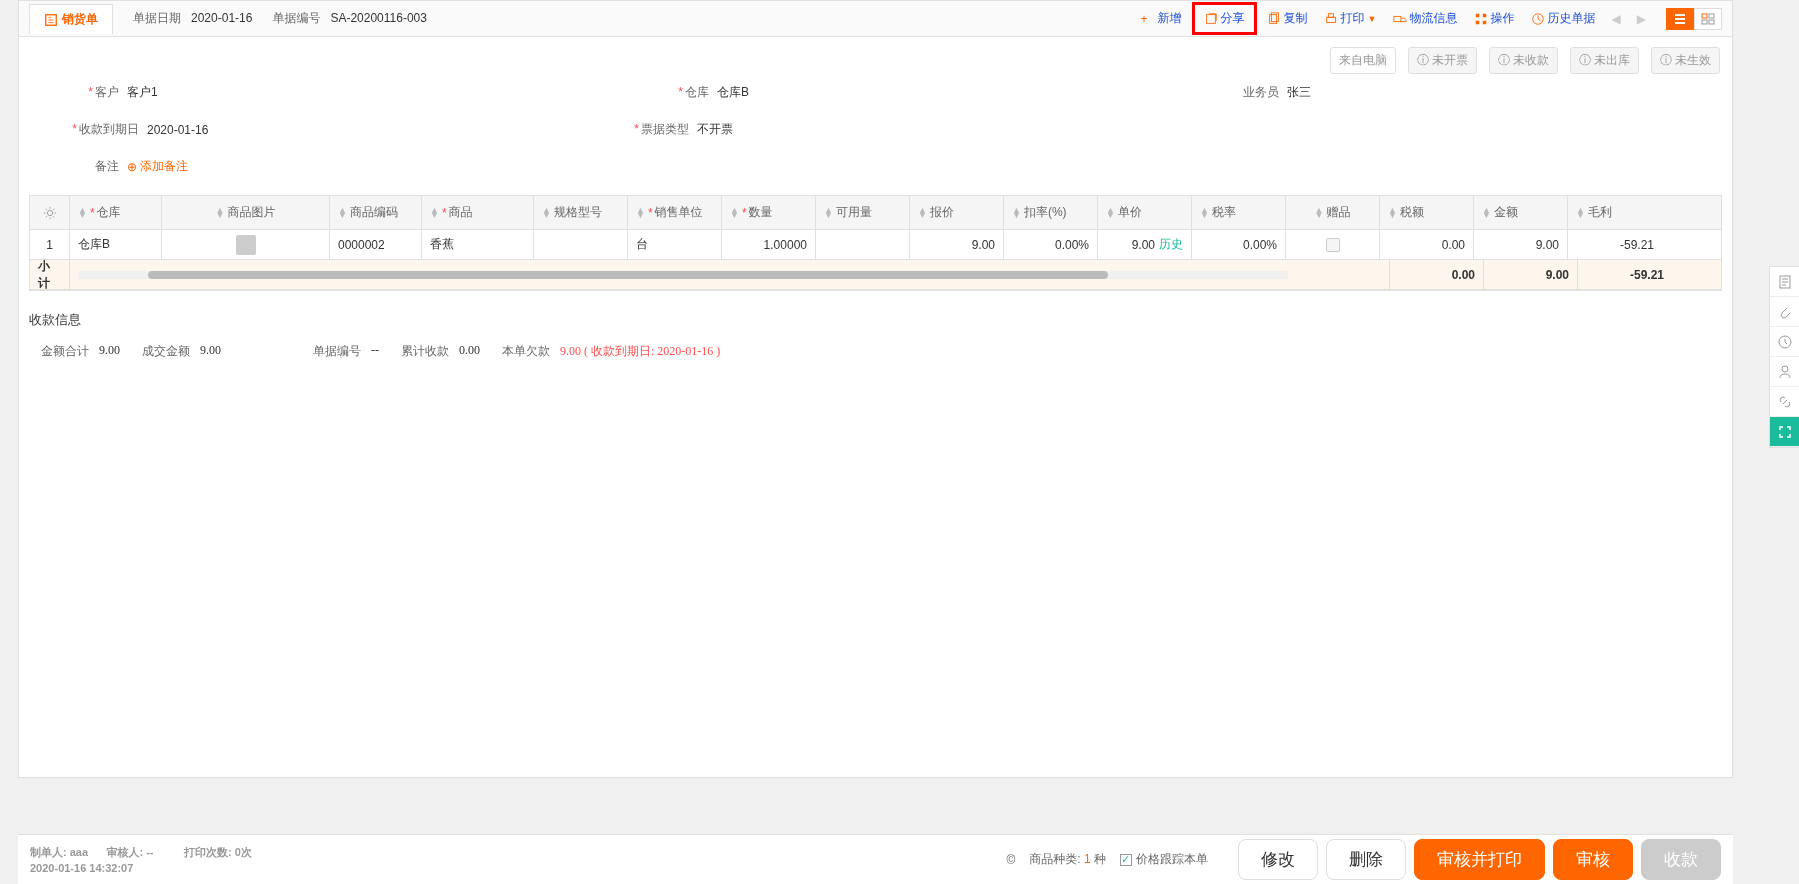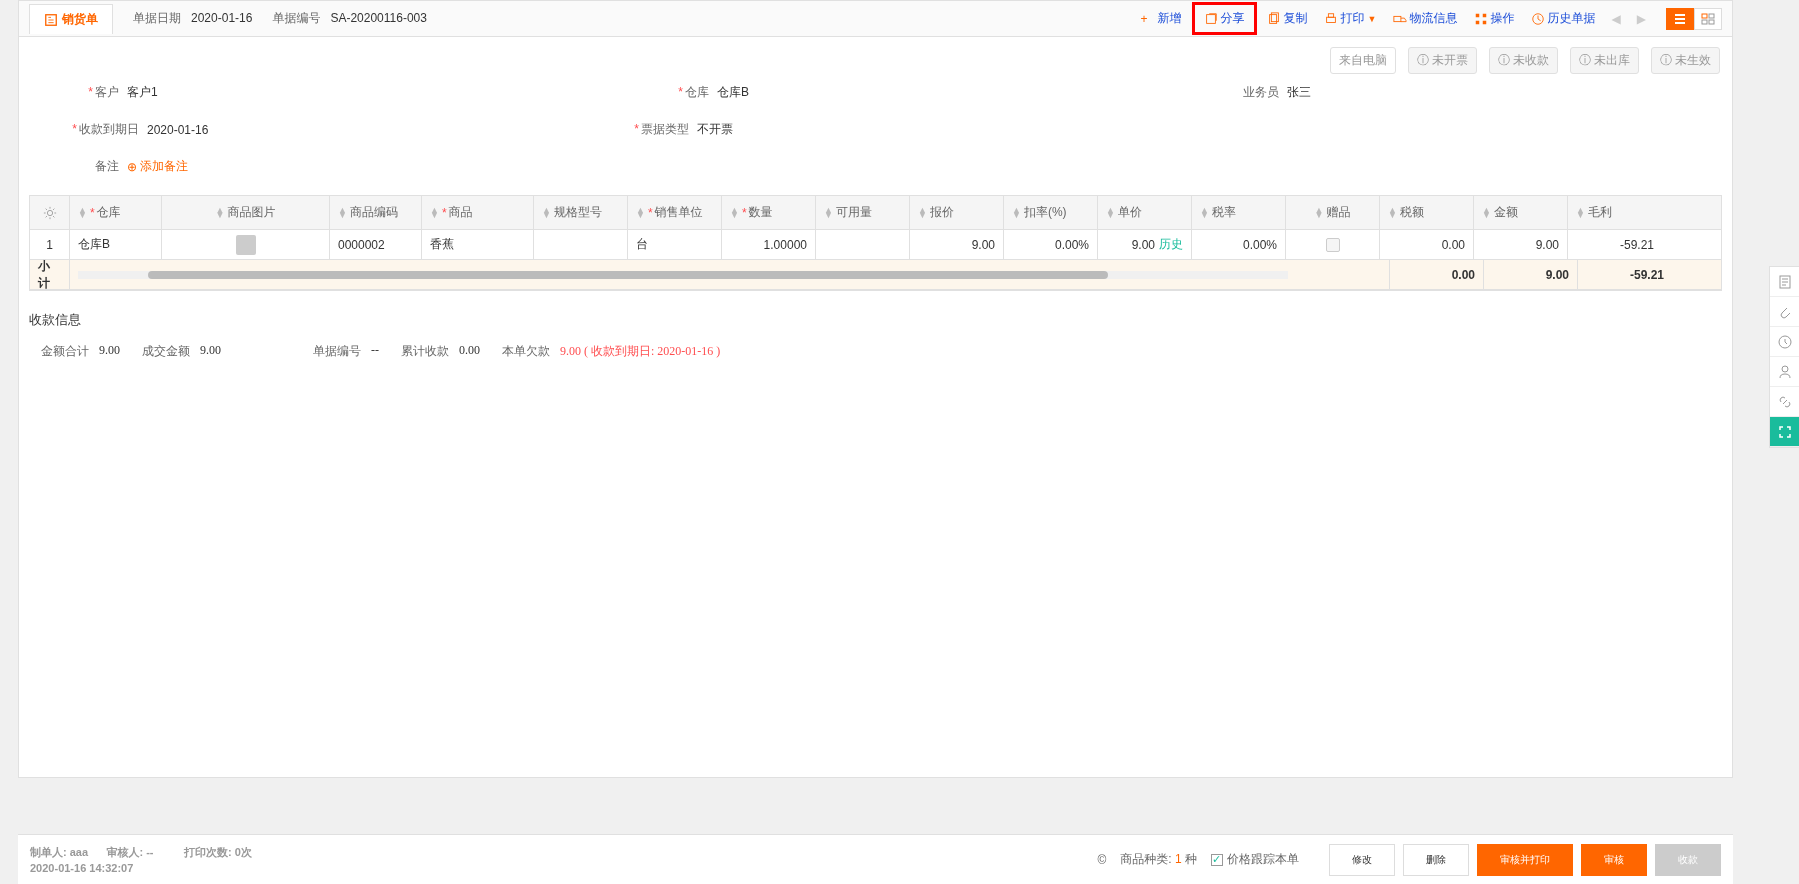--- a/index.html
+++ b/index.html
@@ -325,23 +325,23 @@
     .footer-center .orange { color: #ff6600; }
     .footer-actions {
       margin-left: 30px;
       display: flex;
       gap: 8px;
     }
     .btn {
       padding: 8px 22px;
       border: 1px solid #ddd;
       background: #fff;
-      border-radius: 0;
+      border-radius: 8px;
       cursor: pointer;
-      font-size: 10px;
+      font-size: 17px;
       color: #333;
     }
     .btn.primary {
       background: #ff6600;
       color: #fff;
       border-color: #ff6600;
     }
     .btn.disabled {
       background: #ccc;
       color: #fff;

